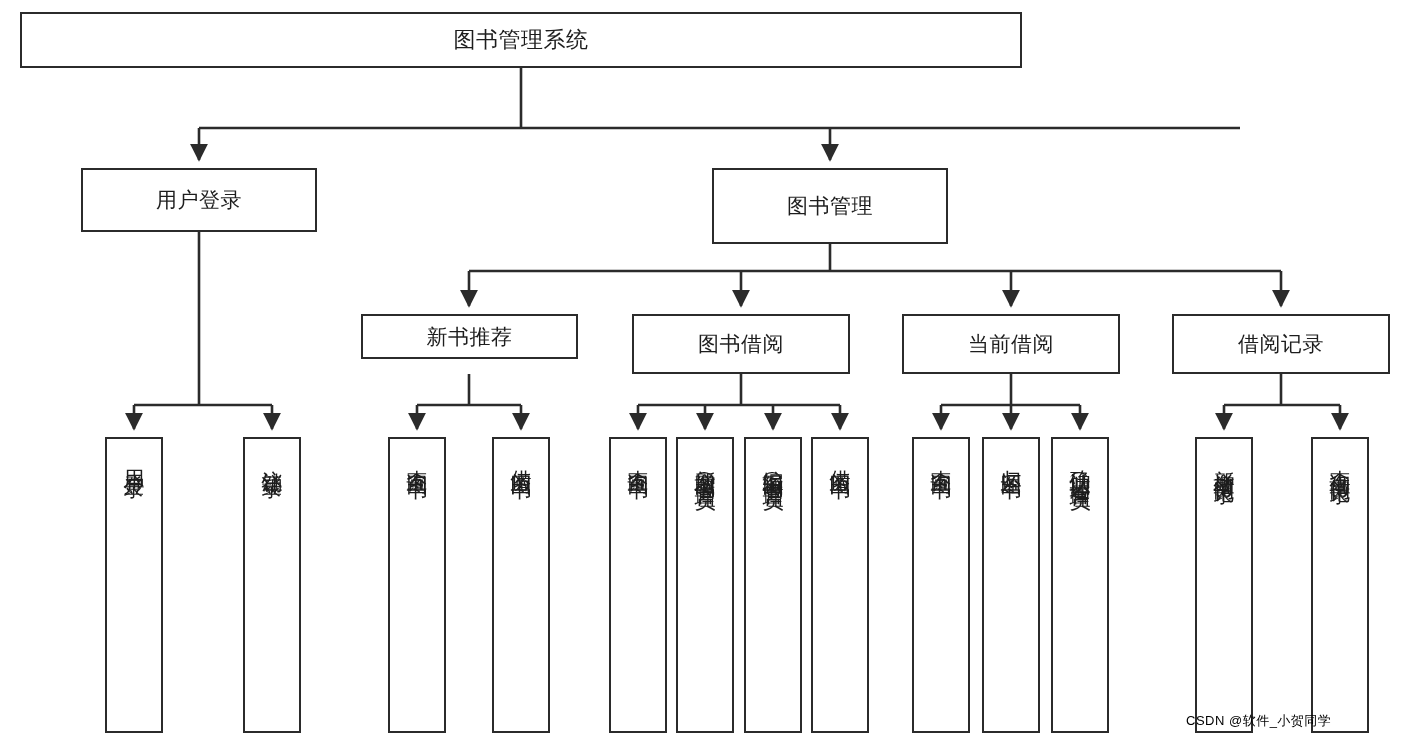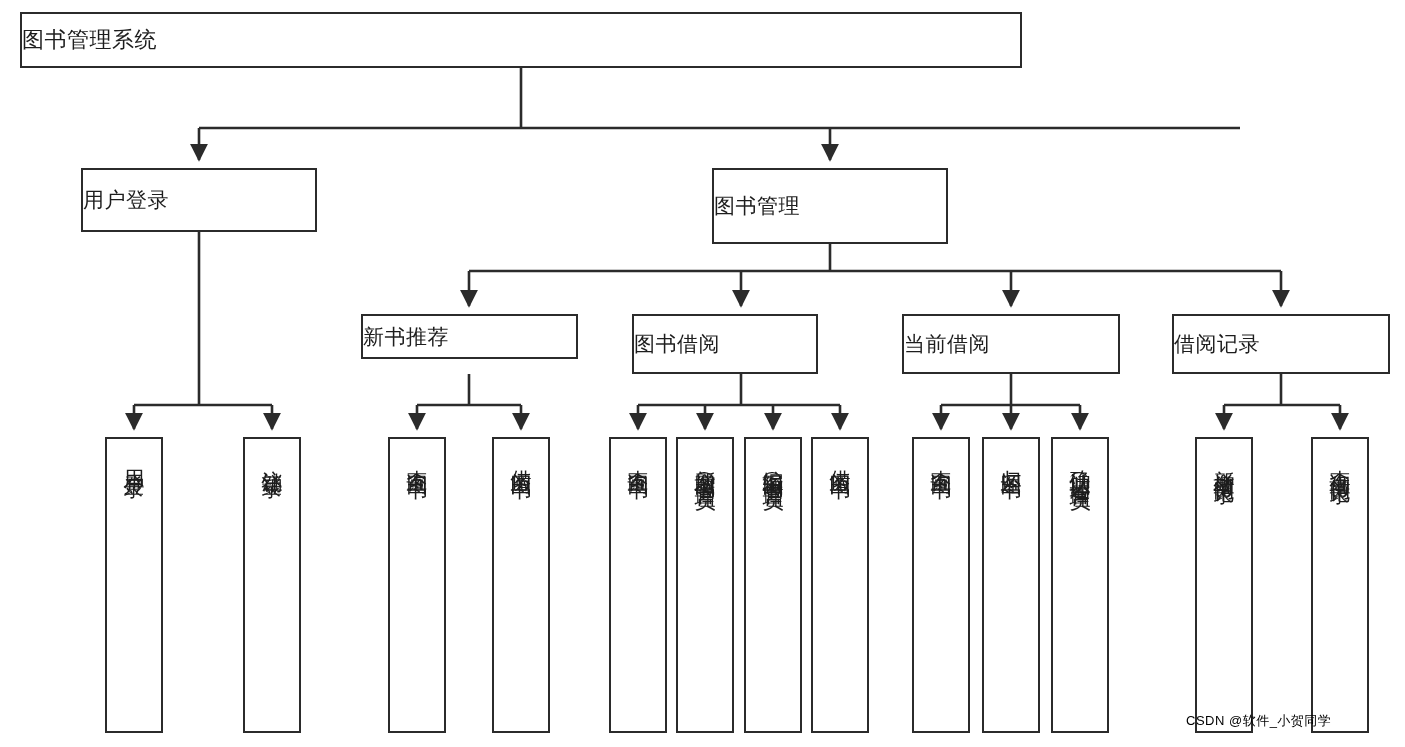--- a/index.html
+++ b/index.html
@@ -8,21 +8,21 @@
     width:1405px;height:747px;overflow:hidden;position:relative;
   }
   #canvas{position:relative;width:1405px;height:747px;background:#fff;}
   svg.wires{position:absolute;left:0;top:0;width:1405px;height:747px;pointer-events:none;}
 
   .node{
     position:absolute;
     box-sizing:border-box;
     background:#ffffff;
     border:2px solid #2b2b2b;
-    display:flex;align-items:center;
+    display:flex;align-items:center;justify-content:center;
     color:#1d1d1d;
     z-index:2;
   }
   .node .lbl{
     display:block;
     text-align:center;
     line-height:1.14;
     letter-spacing:0.5px;
   }
   
@@ -116,21 +116,21 @@
   <div class="node h-node" style="left:81px;top:168px;width:236px;height:64px;">
     <span class="lbl">用户登录</span>
   </div>
   <div class="node h-node" style="left:712px;top:168px;width:236px;height:76px;">
     <span class="lbl">图书管理</span>
   </div>
 
   <div class="node h-node" style="left:361px;top:314px;width:217px;height:45px;">
     <span class="lbl">新书推荐</span>
   </div>
-  <div class="node h-node" style="left:632px;top:314px;width:186px;height:60px;">
+  <div class="node h-node" style="left:632px;top:314px;width:218px;height:60px;">
     <span class="lbl">图书借阅</span>
   </div>
   <div class="node h-node" style="left:902px;top:314px;width:218px;height:60px;">
     <span class="lbl">当前借阅</span>
   </div>
   <div class="node h-node" style="left:1172px;top:314px;width:218px;height:60px;">
     <span class="lbl">借阅记录</span>
   </div>
 
   <div class="node leaf" style="left:105px;top:437px;width:58px;height:296px;">

